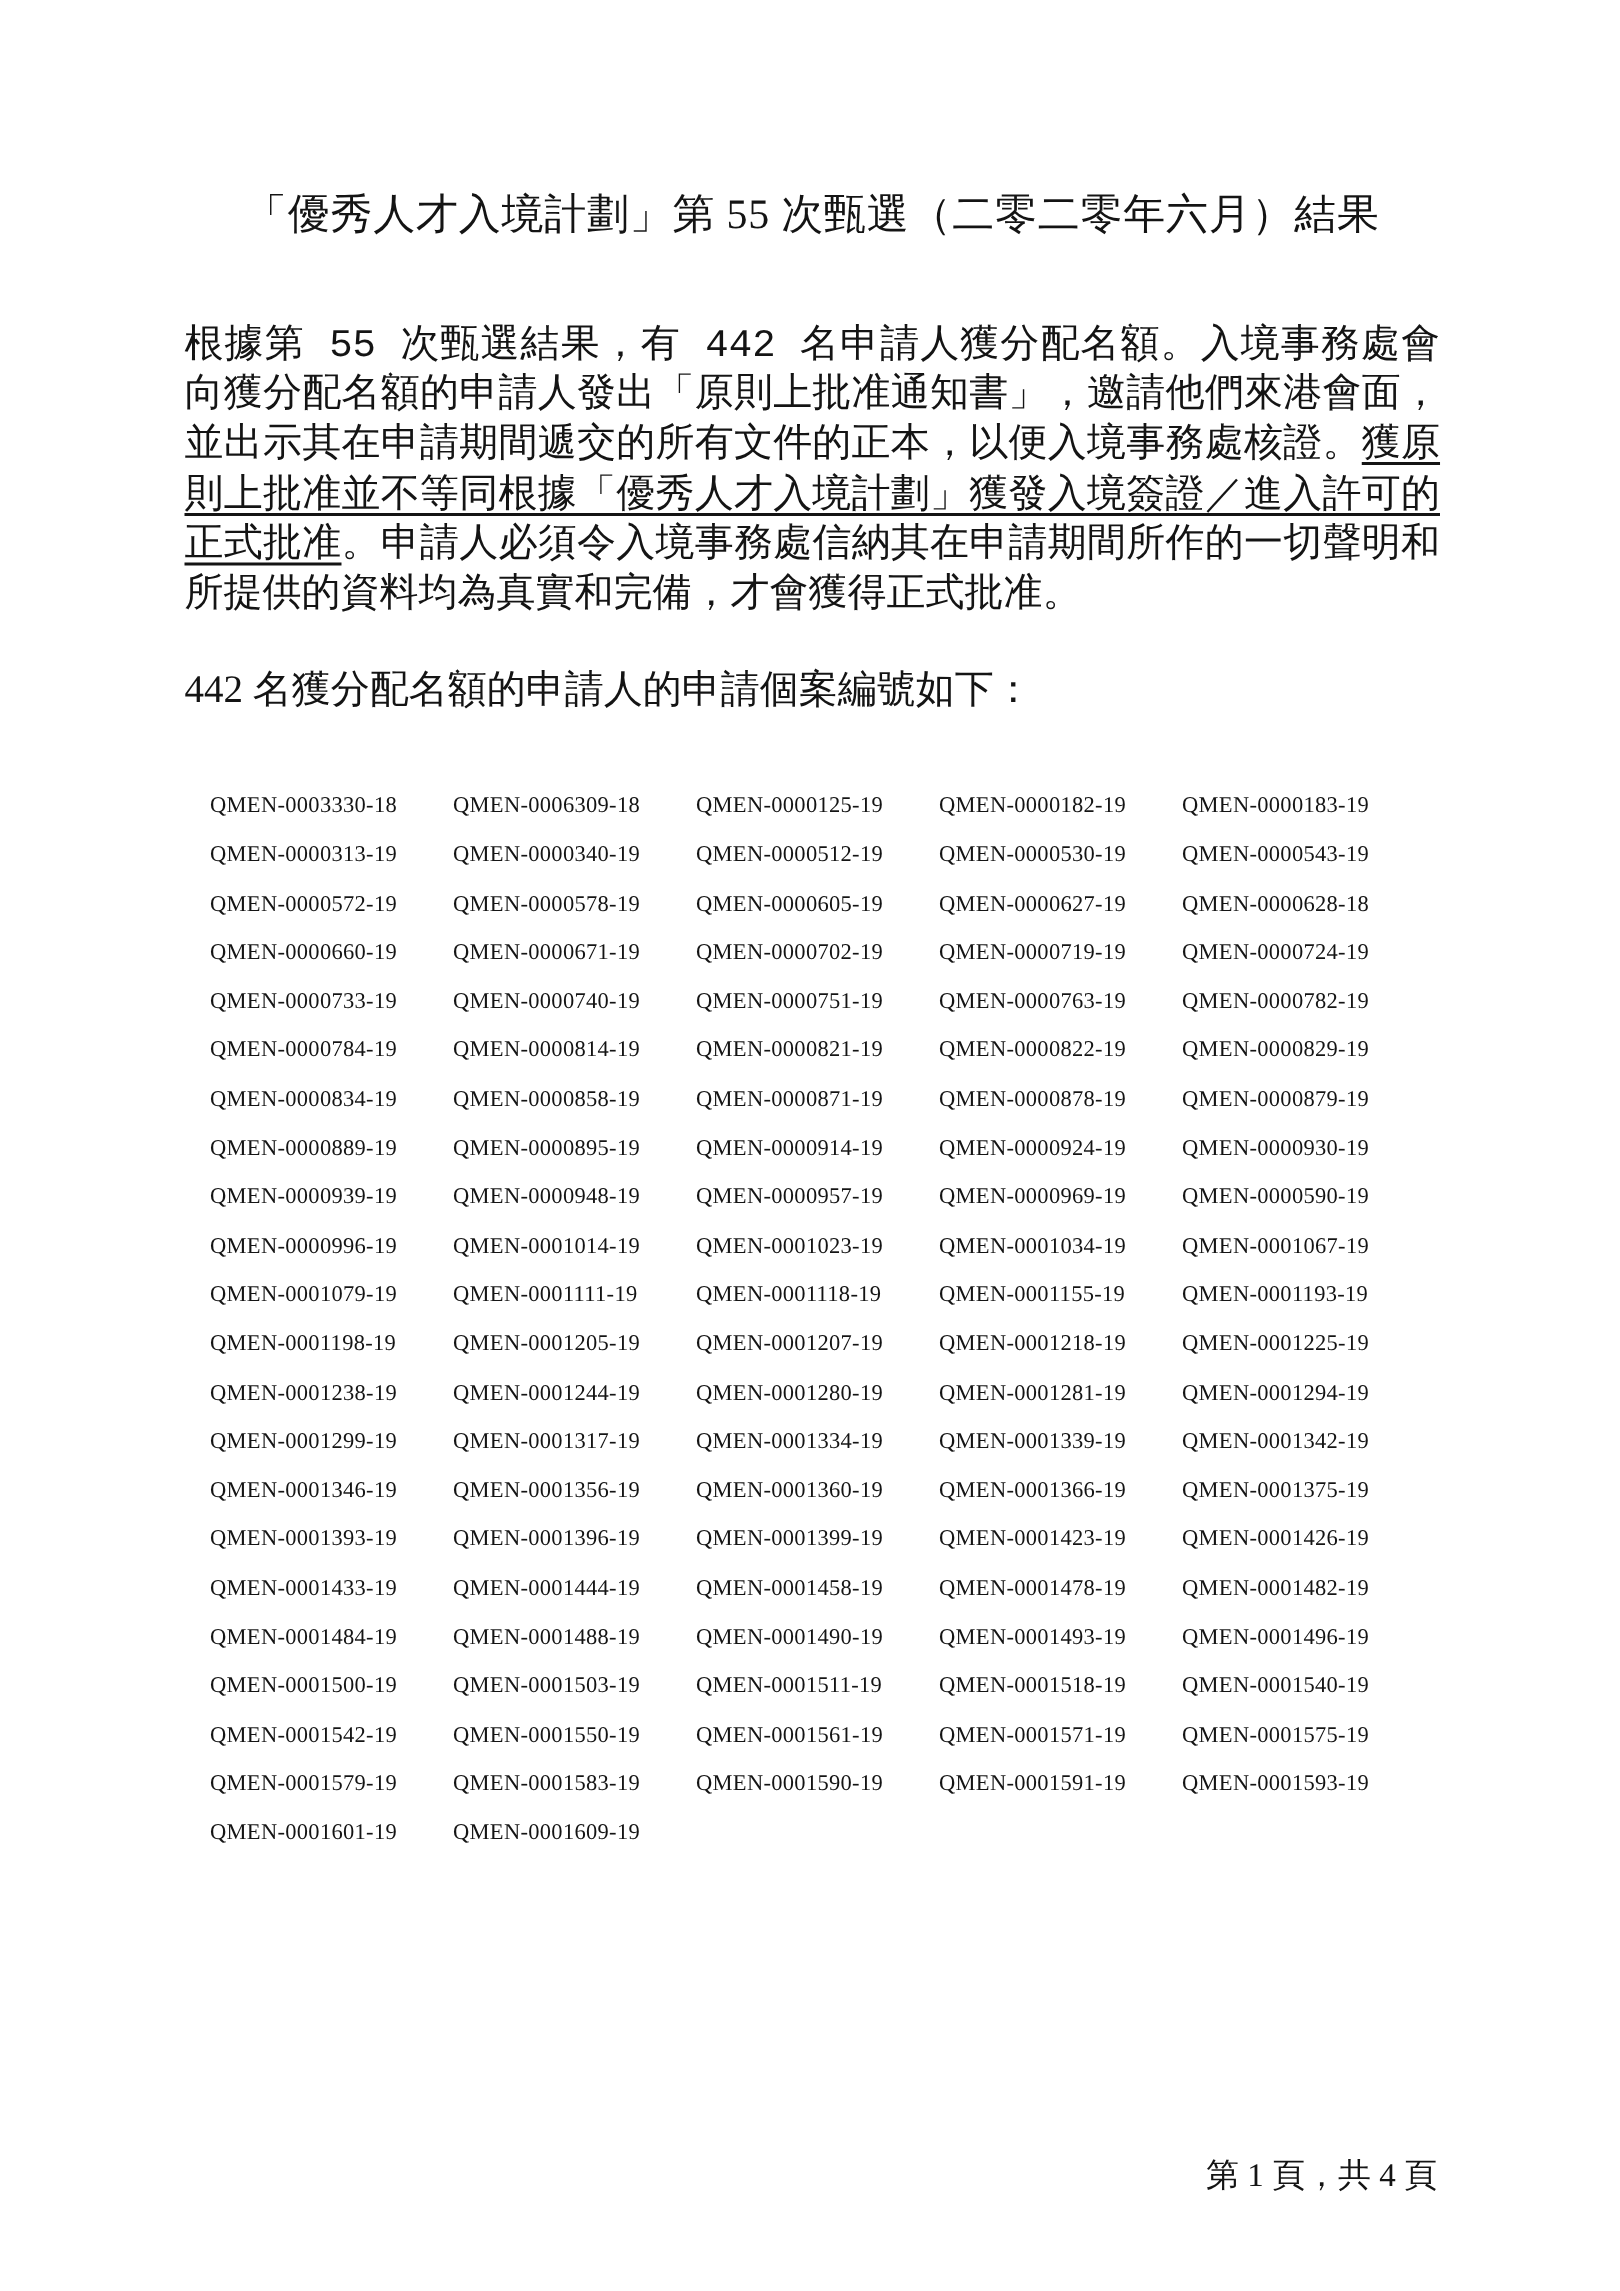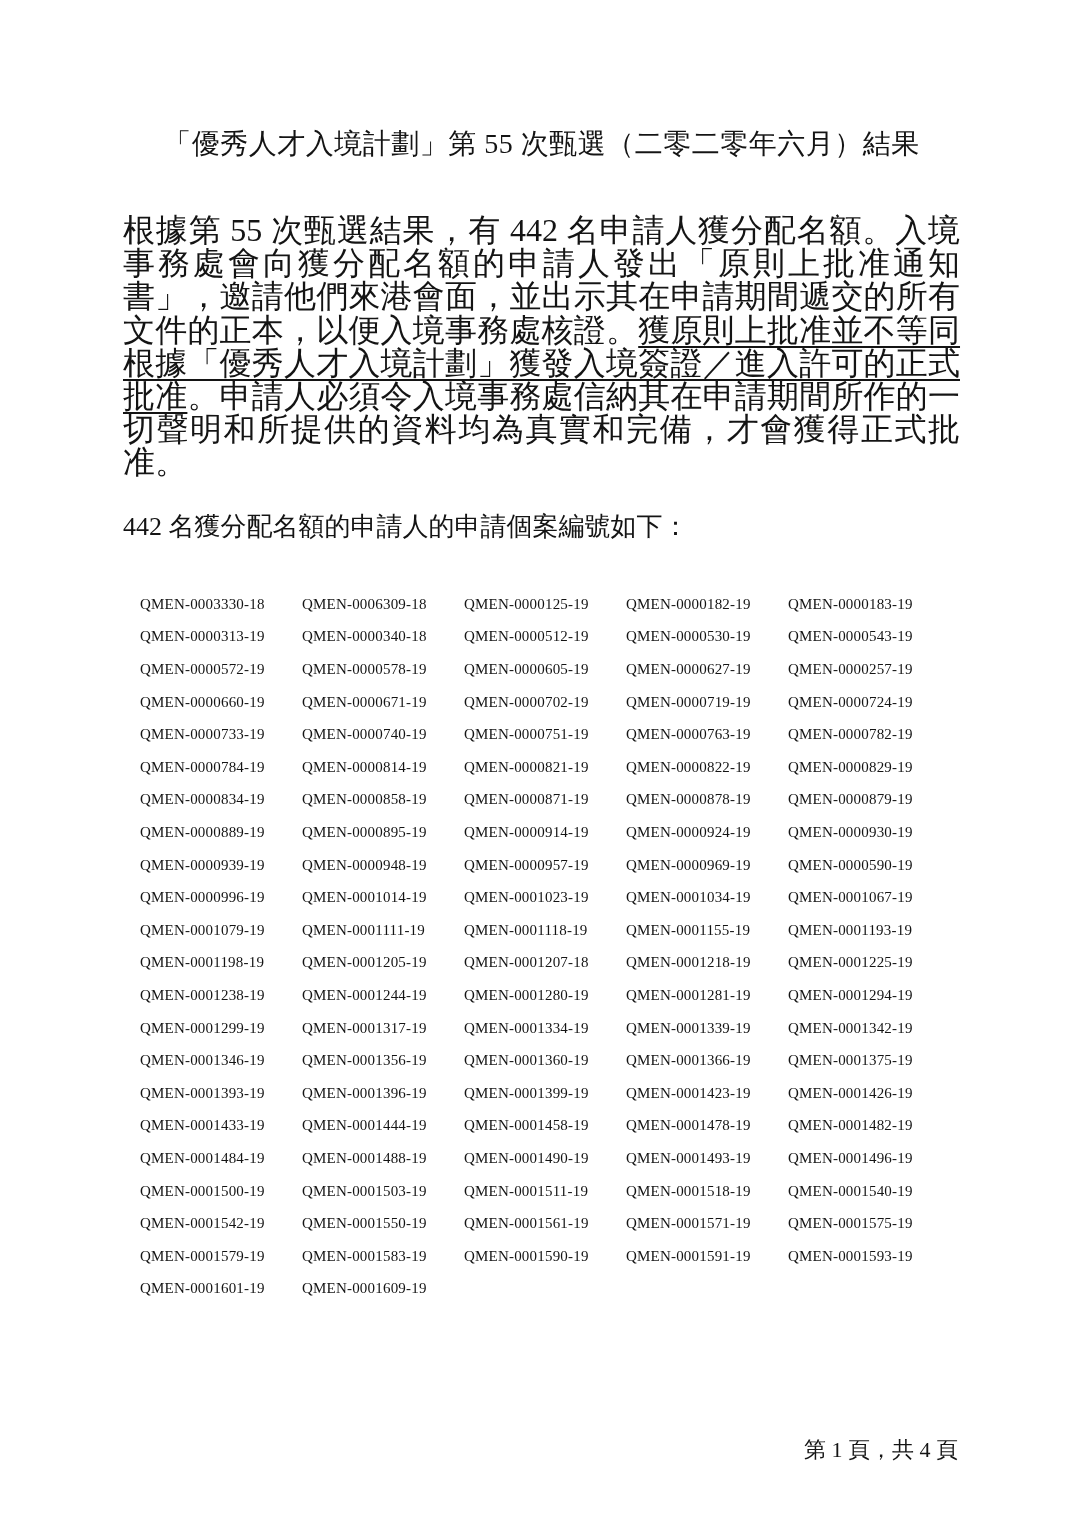--- a/index.html
+++ b/index.html
@@ -22,25 +22,26 @@
   .doc-title {
     font-size: 28px;
     font-weight: normal;
     line-height: 40px;
     text-align: center;
     margin: 0 0 50px 0;
     letter-spacing: 0.5px;
     white-space: nowrap;
   }
   .body-paragraph {
-    font-size: 32px;
+    font-size: 26px;
     line-height: 33.2px;
     text-align: justify;
     text-justify: inter-ideograph;
     margin: 0 0 30px 0;
+    font-family: Liberation Mono, monospace;
   }
   .underlined-seg {
     text-decoration: underline;
     text-underline-offset: 5px;
     text-decoration-thickness: 1.5px;
   }
   .intro-line {
     font-size: 26px;
     line-height: 33.2px;
     margin: 0 0 45px 0;
@@ -77,29 +78,29 @@
 
   <p class="intro-line">442 名獲分配名額的申請人的申請個案編號如下：</p>
 
   <div class="case-grid" id="case-grid">
       <div class="case-cell">QMEN-0003330-18</div>
       <div class="case-cell">QMEN-0006309-18</div>
       <div class="case-cell">QMEN-0000125-19</div>
       <div class="case-cell">QMEN-0000182-19</div>
       <div class="case-cell">QMEN-0000183-19</div>
       <div class="case-cell">QMEN-0000313-19</div>
-      <div class="case-cell">QMEN-0000340-18</div>
+      <div class="case-cell">QMEN-0000340-19</div>
       <div class="case-cell">QMEN-0000512-19</div>
       <div class="case-cell">QMEN-0000530-19</div>
       <div class="case-cell">QMEN-0000543-19</div>
       <div class="case-cell">QMEN-0000572-19</div>
       <div class="case-cell">QMEN-0000578-19</div>
       <div class="case-cell">QMEN-0000605-19</div>
       <div class="case-cell">QMEN-0000627-19</div>
-      <div class="case-cell">QMEN-0000257-19</div>
+      <div class="case-cell">QMEN-0000628-18</div>
       <div class="case-cell">QMEN-0000660-19</div>
       <div class="case-cell">QMEN-0000671-19</div>
       <div class="case-cell">QMEN-0000702-19</div>
       <div class="case-cell">QMEN-0000719-19</div>
       <div class="case-cell">QMEN-0000724-19</div>
       <div class="case-cell">QMEN-0000733-19</div>
       <div class="case-cell">QMEN-0000740-19</div>
       <div class="case-cell">QMEN-0000751-19</div>
       <div class="case-cell">QMEN-0000763-19</div>
       <div class="case-cell">QMEN-0000782-19</div>
@@ -128,21 +129,21 @@
       <div class="case-cell">QMEN-0001023-19</div>
       <div class="case-cell">QMEN-0001034-19</div>
       <div class="case-cell">QMEN-0001067-19</div>
       <div class="case-cell">QMEN-0001079-19</div>
       <div class="case-cell">QMEN-0001111-19</div>
       <div class="case-cell">QMEN-0001118-19</div>
       <div class="case-cell">QMEN-0001155-19</div>
       <div class="case-cell">QMEN-0001193-19</div>
       <div class="case-cell">QMEN-0001198-19</div>
       <div class="case-cell">QMEN-0001205-19</div>
-      <div class="case-cell">QMEN-0001207-18</div>
+      <div class="case-cell">QMEN-0001207-19</div>
       <div class="case-cell">QMEN-0001218-19</div>
       <div class="case-cell">QMEN-0001225-19</div>
       <div class="case-cell">QMEN-0001238-19</div>
       <div class="case-cell">QMEN-0001244-19</div>
       <div class="case-cell">QMEN-0001280-19</div>
       <div class="case-cell">QMEN-0001281-19</div>
       <div class="case-cell">QMEN-0001294-19</div>
       <div class="case-cell">QMEN-0001299-19</div>
       <div class="case-cell">QMEN-0001317-19</div>
       <div class="case-cell">QMEN-0001334-19</div>

